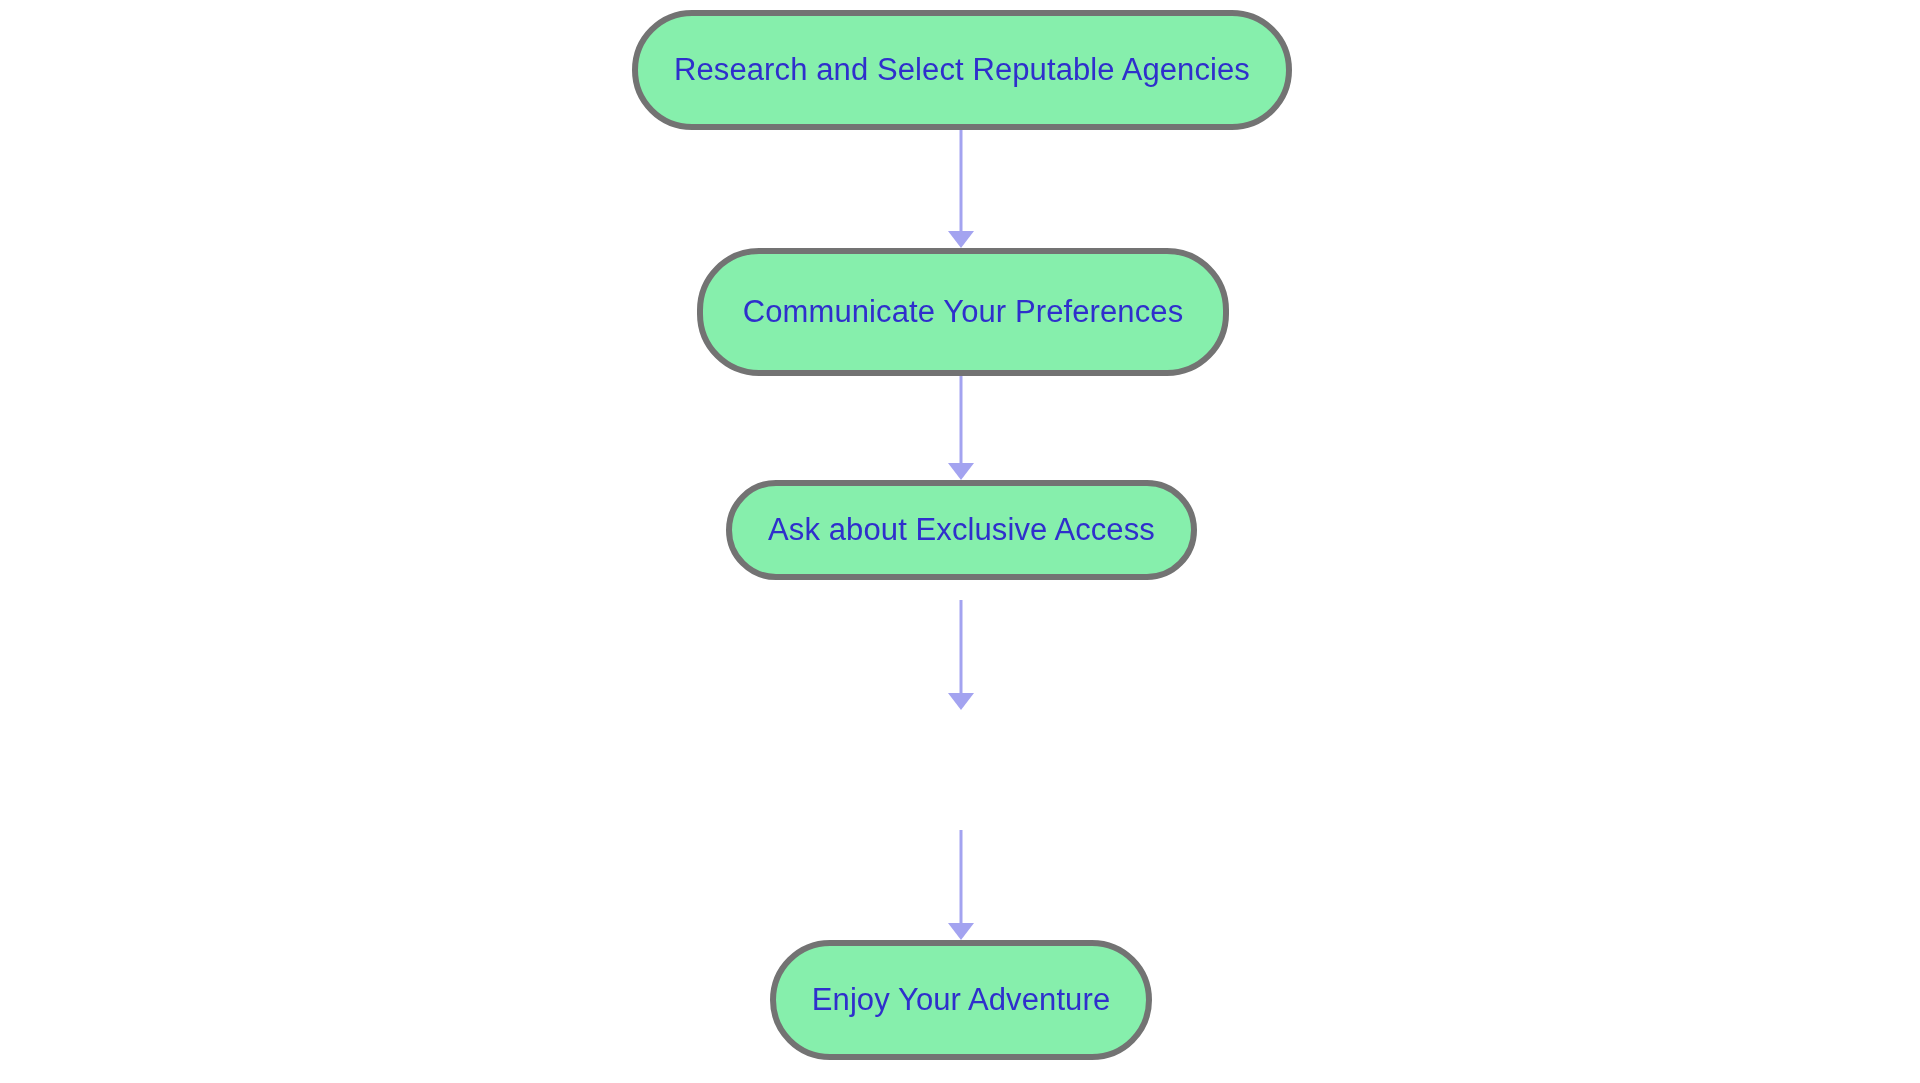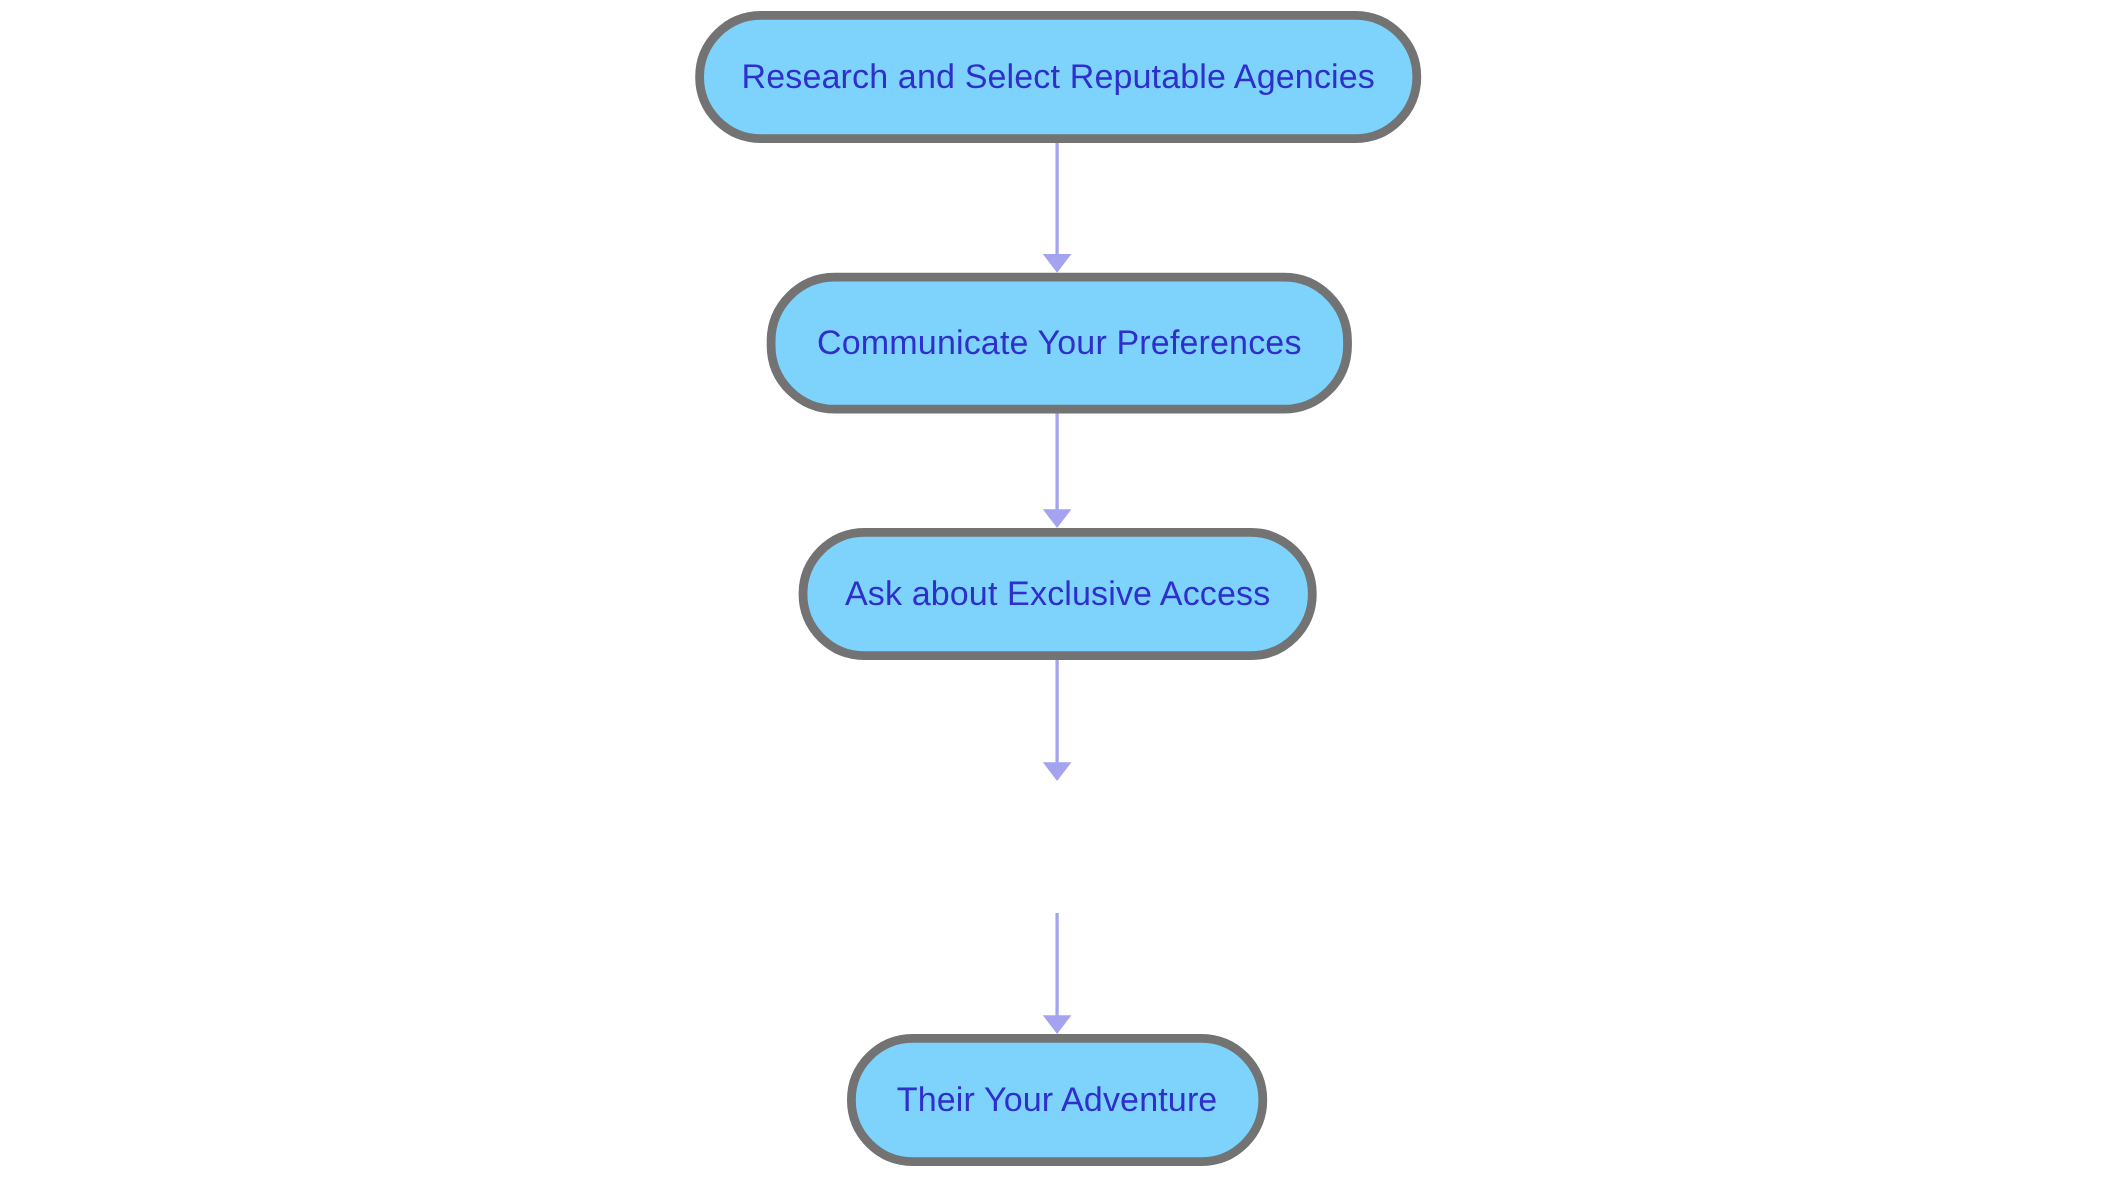--- a/index.html
+++ b/index.html
@@ -18,22 +18,22 @@
   #flowchart-canvas {
     position: relative;
     width: 1920px;
     height: 1083px;
     background: #ffffff;
   }
 
   .flow-node {
     position: absolute;
     box-sizing: border-box;
-    background: #7dd3fc;
-    border: 8px solid #737373;
+    background: #86efac;
+    border: 6px solid #737373;
     border-radius: 62px;
     display: flex;
     align-items: center;
     justify-content: center;
     text-align: right;
   }
 
   .flow-node-label {
     color: #2f2fcc;
     font-family: "Liberation Sans", sans-serif;
@@ -41,21 +41,21 @@
     font-weight: 400;
     letter-spacing: 0.1px;
     line-height: 1.15;
     white-space: nowrap;
     user-select: none;
   }
 
   
   .node-0 { left: 632px;  top: 10px;   width: 660px; height: 120px; }
   .node-1 { left: 697px;  top: 248px;  width: 532px; height: 128px; }
-  .node-2 { left: 726px;  top: 480px;  width: 471px; height: 120px; }
+  .node-2 { left: 726px;  top: 480px;  width: 471px; height: 100px; }
   .node-3 { left: 757px;  top: 710px;  width: 408px; height: 120px; }
   .node-4 { left: 770px;  top: 940px;  width: 382px; height: 120px; }
 
   
   .flow-connector {
     position: absolute;
     left: 0;
     top: 0;
     width: 1920px;
     height: 1083px;
@@ -105,16 +105,16 @@
   <div class="flow-node node-1">
     <span class="flow-node-label">Communicate Your Preferences</span>
   </div>
 
   <div class="flow-node node-2">
     <span class="flow-node-label">Ask about Exclusive Access</span>
   </div>
 
 
   <div class="flow-node node-4">
-    <span class="flow-node-label">Their Your Adventure</span>
+    <span class="flow-node-label">Enjoy Your Adventure</span>
   </div>
 
 </div>
 
 </body></html>

